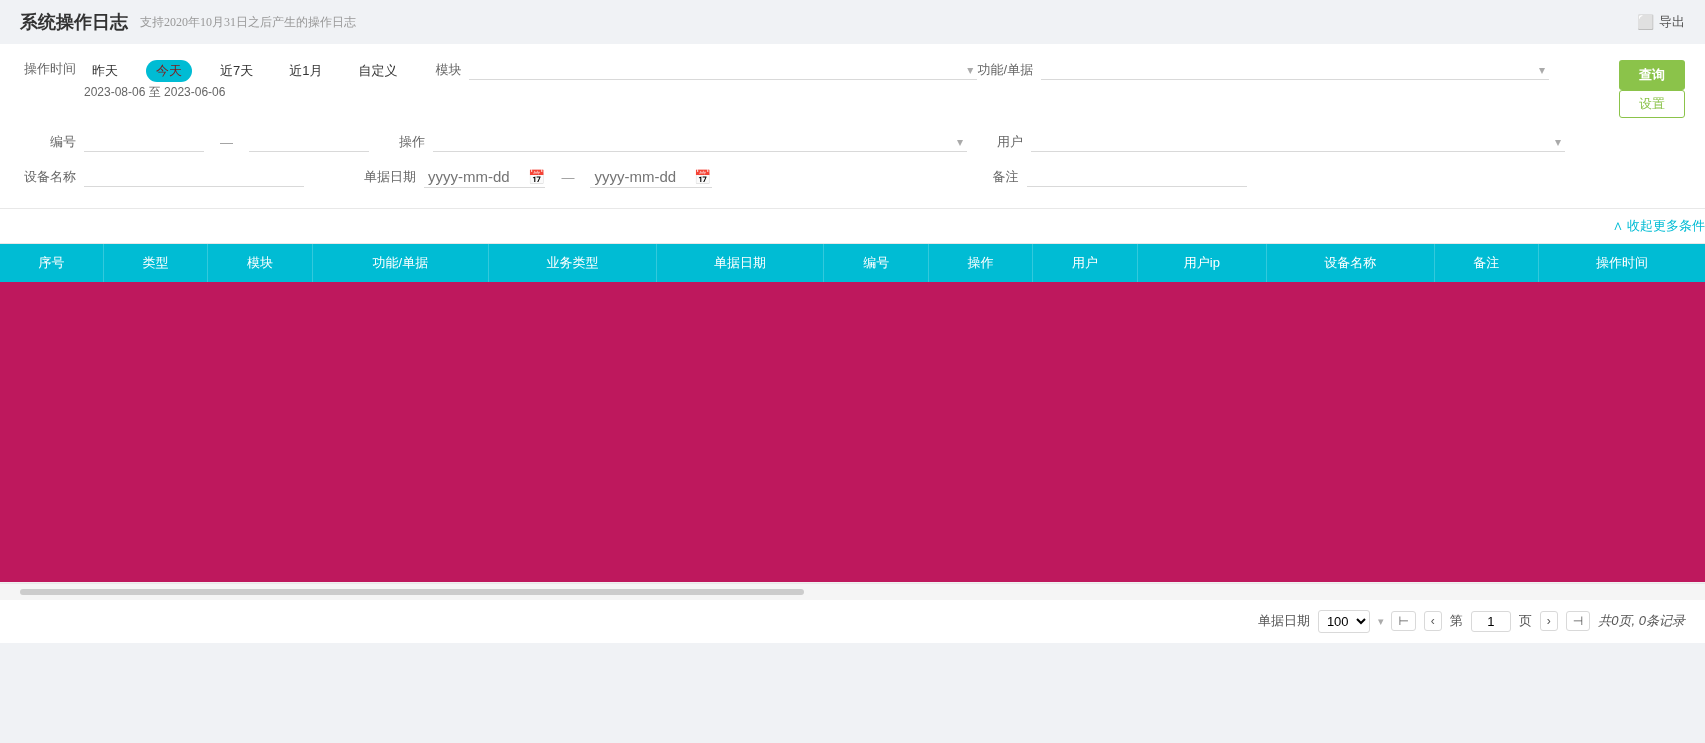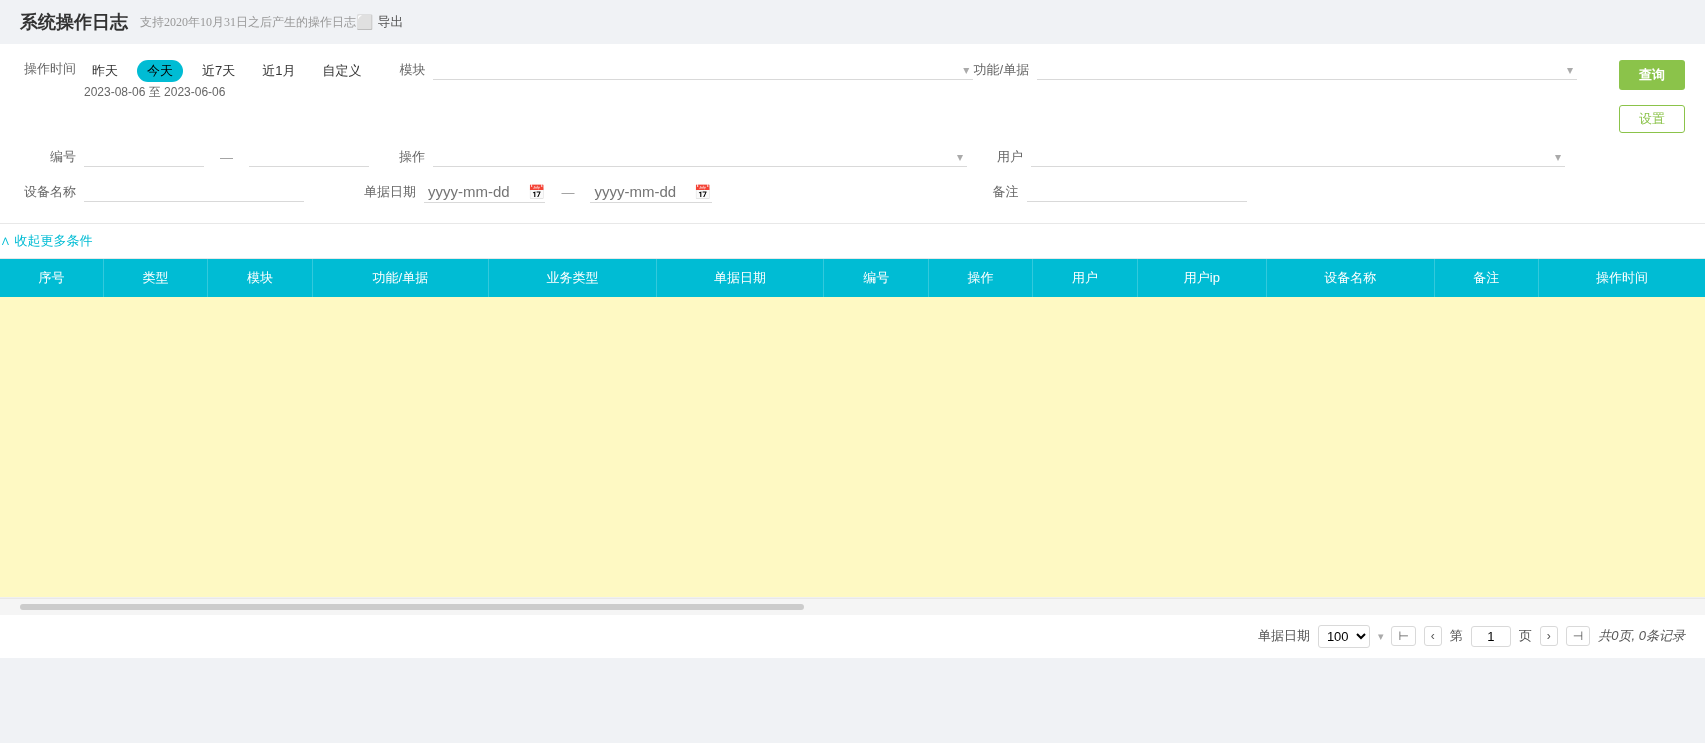--- a/index.html
+++ b/index.html
@@ -1,19 +1,19 @@
 <!DOCTYPE html>
 <html><head>
   <meta charset="utf-8">
   <style>
     * { box-sizing: border-box; margin: 0; padding: 0; }
     body { font-family: "Microsoft YaHei", "PingFang SC", sans-serif; font-size: 13px; background: #f0f2f5; color: #333; }
 
     .page-header {
-      display: flex; align-items: center; 
+      display: flex; align-items: center; justify-content: space-between;
       padding: 10px 20px; background: #f0f2f5;
     }
     .page-header-left { display: flex; align-items: center; gap: 12px; }
     .page-title { font-size: 18px; font-weight: bold; color: #333; }
     .page-subtitle { font-size: 12px; color: #999; font-family: Liberation Serif, serif; }
 
     .export-btn {
       display: flex; align-items: center; gap: 4px;
       background: none; border: none; cursor: pointer;
       color: #555; font-size: 13px;
@@ -25,21 +25,21 @@
       border-bottom: 1px solid #e8e8e8;
     }
     .filter-label {
       color: #666; font-size: 13px; white-space: nowrap; min-width: 56px; text-align: right;
     }
     .time-btn {
       padding: 2px 8px; border: none; background: none; cursor: pointer;
       font-size: 13px; color: #333; border-radius: 3px;
     }
     .time-btn.active {
-      background: #00bcd4; color: #000000; border-radius: 12px; padding: 2px 10px;
+      background: #00bcd4; color: #7f1d1d; border-radius: 12px; padding: 2px 10px;
     }
     .date-range { font-size: 12px; color: #666; margin-top: 2px; }
 
     .filter-input {
       border: none; border-bottom: 1px solid #d9d9d9; outline: none;
       padding: 2px 4px; font-size: 13px; background: transparent;
       min-width: 120px; color: #333;
     }
     .filter-input::placeholder { color: #bbb; }
 
@@ -62,39 +62,39 @@
       display: flex; align-items: center; gap: 4px;
       border-bottom: 1px solid #d9d9d9;
     }
     .date-input {
       border: none; outline: none; background: transparent;
       font-size: 15px; color: #bbb; width: 100px; padding: 2px 4px;
     }
     .cal-icon { color: #00bcd4; cursor: pointer; font-size: 14px; }
 
     .action-buttons {
-      display: flex; flex-direction: column; gap: 15px; margin-left: 4px; padding-left: 38px;
+      display: flex; flex-direction: column; gap: 0; margin-left: 32px; padding-left: 38px;
     }
     .query-btn {
       background: #8bc34a; color: #fff; border: none; border-radius: 3px;
       padding: 6px 20px; cursor: pointer; font-size: 13px; font-weight: bold;
     }
     .settings-btn {
       background: #fff; color: #8bc34a; border: 1px solid #8bc34a; border-radius: 3px;
       padding: 4px 18px; cursor: pointer; font-size: 13px;
     }
 
     .collapse-bar {
-      text-align: left; padding: 8px 0; cursor: pointer;
+      text-align: right; padding: 8px 0; cursor: pointer;
       color: #00bcd4; font-size: 13px; background: #fff; border-bottom: 1px solid #e8e8e8;
     }
 
     
     .table-container {
-      background: #fef9c3; overflow-x: auto;
+      background: #be185d; overflow-x: auto;
     }
     .data-table {
       width: 100%; border-collapse: collapse; min-width: 1200px;
     }
     .data-table thead tr {
       background: #00bcd4;
     }
     .data-table thead th {
       color: #fff; font-weight: normal; font-size: 13px;
       padding: 10px 8px; text-align: center; white-space: nowrap;
@@ -119,21 +119,21 @@
     .page-nav-btn {
       background: none; border: 1px solid #d9d9d9; border-radius: 3px;
       padding: 2px 6px; cursor: pointer; color: #555; font-size: 12px;
     }
     .page-input {
       border: 1px solid #d9d9d9; border-radius: 3px; padding: 2px 6px;
       font-size: 13px; width: 40px; text-align: center; outline: none;
     }
     .page-text { color: #555; }
     .page-total { color: #555; font-style: italic; }
-    .time-buttons { display: flex; gap: 11px; }
+    .time-buttons { display: flex; gap: 20px; }
   </style>
 </head>
 <body>
 
 <div class="page-header">
   <div class="page-header-left">
     <span class="page-title">系统操作日志</span>
     <span class="page-subtitle">支持2020年10月31日之后产生的操作日志</span>
   </div>
   <button class="export-btn">

